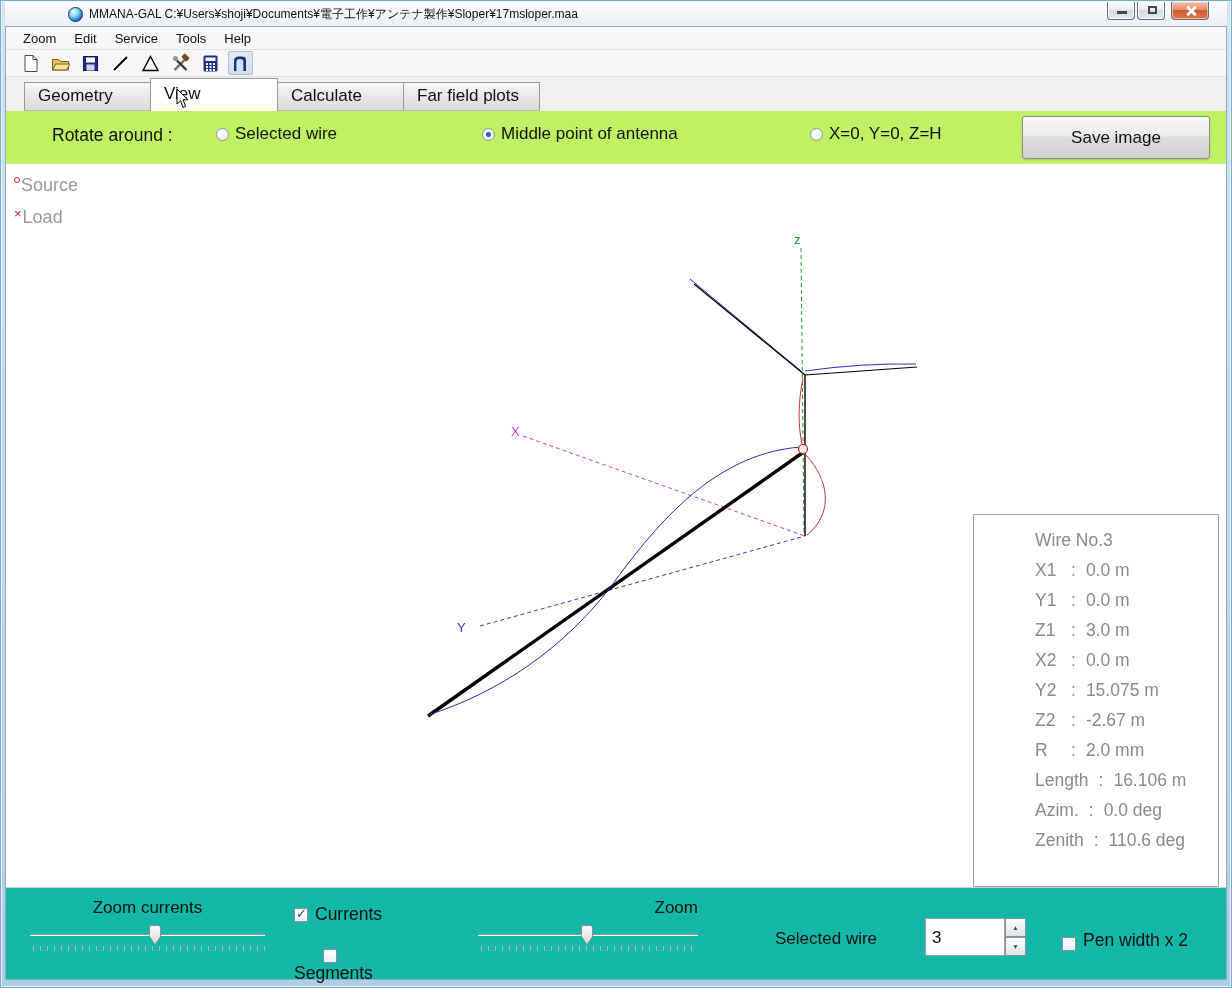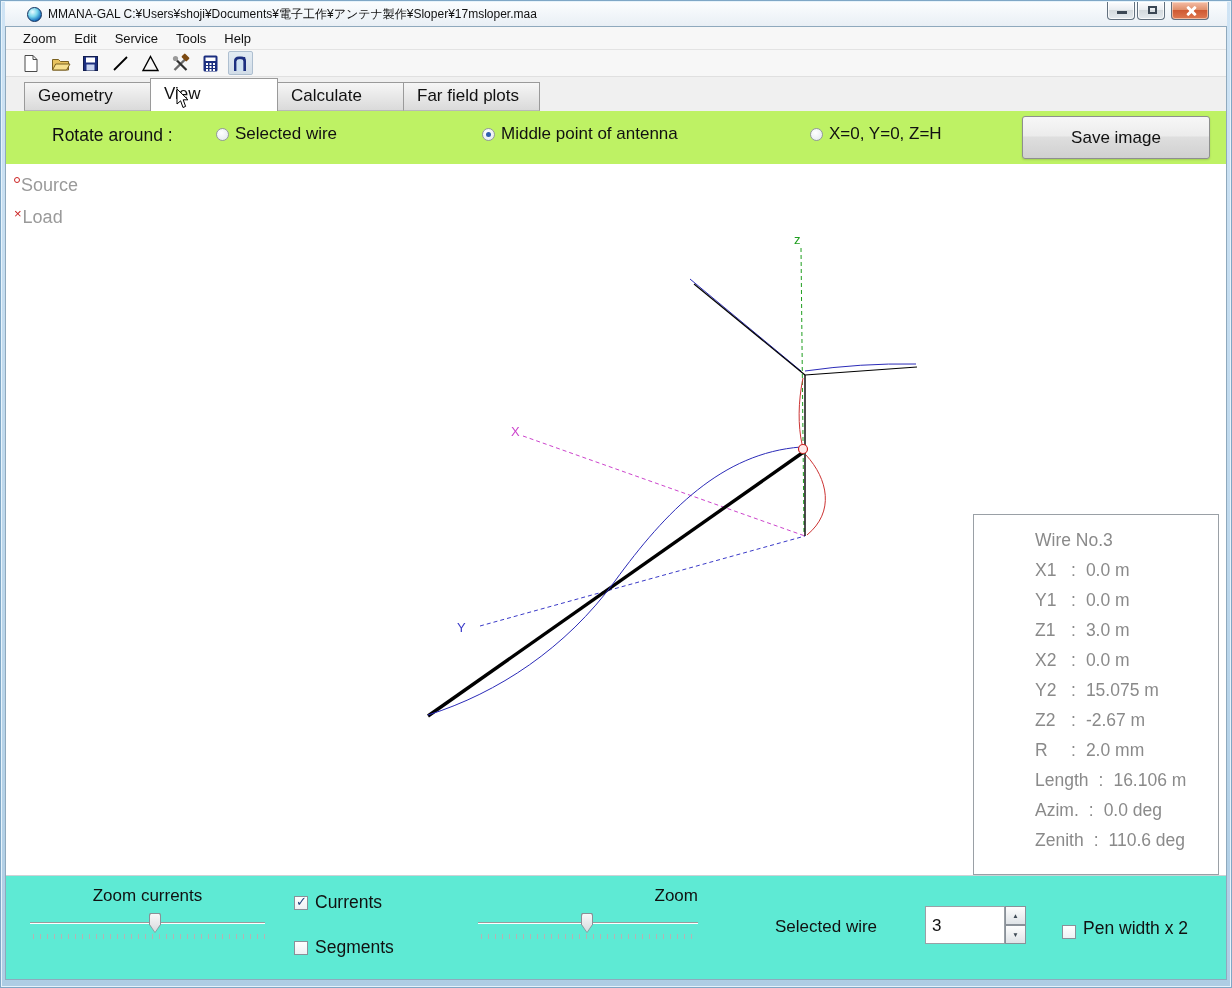--- a/index.html
+++ b/index.html
@@ -4,21 +4,21 @@
 <style>
   * { margin:0; padding:0; box-sizing:border-box; }
   html,body { width:1232px; height:988px; font-family:"Liberation Sans", sans-serif; background:#dfeaf2; }
 
   .window { width:1232px; height:988px; position:relative;
     background:linear-gradient(180deg,#cfe4f5,#aecde4);
     padding:2px 5px 6px 5px;
     box-shadow: inset 0 0 0 1px #7fa7c6, inset 0 0 0 2px #e6f3fb;
   }
   .titlebar { height:24px; position:relative; display:flex; align-items:center;
-    background:linear-gradient(#fbfdfe,#e9eff5); border:1px solid #b9cdd e0; border-bottom:none; }
+    background:linear-gradient(#fbfdfe,#e9eff5); border:1px solid #b9cdd e0; border-bottom:none;padding-left:41px; }
   .app-icon { width:15px; height:15px; border-radius:50%; margin:0 6px 0 22px;
     background:radial-gradient(circle at 35% 30%, #eafaff, #79d6ec 38%, #1d74c0 72%, #123c7a);
     border:1px solid #0e2f5e; flex:none; }
   .title-text { font-size:12px; color:#111; white-space:nowrap; }
   .win-controls { position:absolute; right:18px; top:0; display:flex; }
   .winbtn { width:28px; height:18px; border:1px solid #62707e; border-top:none; border-radius:0 0 4px 4px;
     background:linear-gradient(#fdfdfe,#e9edf1 45%,#d4dade 50%,#e4eaef);
     box-shadow:inset 0 0 0 1px rgba(255,255,255,.8); position:relative; cursor:default; }
   .winbtn + .winbtn { margin-left:2px; }
   .winbtn.close { width:38px; margin-left:6px;
@@ -69,21 +69,21 @@
 
   .drawing { position:absolute; left:0; top:0; }
 
   .wire-panel { position:absolute; left:967px; top:350px; right:7px; bottom:0;
     background:#fff; border:1px solid #9aa0a6; color:#8a8a8a; font-size:17.5px;
     padding:10px 0 0 14px; }
   .wp-row { height:30px; line-height:30px; white-space:nowrap;margin-left:47px; }
   .wp-name { display:inline-block; min-width:26px; }
   .wp-colon { margin:0 10px 0 10px; }
 
-  .bottombar { height:104px; position:relative; background:#5eead4; border-top:1px solid #cdd2d6; }
+  .bottombar { height:92px; position:relative; background:#14b8a6; border-top:1px solid #cdd2d6; }
   .bb-label { position:absolute; font-size:17px; color:#111; }
   .slider { position:absolute; height:24px; }
   .slider .track { position:absolute; left:0; right:0; top:10px; height:1px; background:#9a9a9a; box-shadow:0 1px 0 #fff; }
   .thumb { position:absolute; top:1px; width:12px; height:20px;
     clip-path:polygon(8% 0,92% 0,100% 8%,100% 58%,50% 100%,0 58%,0 8%);
     background:#8a9097; }
   .thumb .inner { position:absolute; left:1px; top:1px; width:10px; height:18px;
     clip-path:polygon(8% 0,92% 0,100% 8%,100% 58%,50% 100%,0 58%,0 8%);
     background:linear-gradient(#f8f8f8,#d7dade); }
   .ticks { position:absolute; height:5px;
@@ -292,21 +292,21 @@
           </div>
       </div>
       <div class="ticks" style="left:27px; top:58px; width:232px;"></div>
 
       <label class="checkbox" style="left:288px; top:16px;">
         <span class="cb checked">
             <span class="check">✓</span>
           </span>
         <span class="cb-label">Currents</span>
       </label>
-      <label class="checkbox" style="left:288px; top:61px;">
+      <label class="checkbox" style="left:288px; top:61px;flex-direction:column;">
         <span class="cb"></span>
         <span class="cb-label">Segments</span>
       </label>
 
       <span class="bb-label" style="left:472px; top:10px; width:220px; text-align:right;">Zoom</span>
       <div class="slider" style="left:472px; top:36px; width:220px;">
         <div class="track"></div>
         <div class="thumb" style="left:103px;">
             <div class="inner"></div>
           </div>

